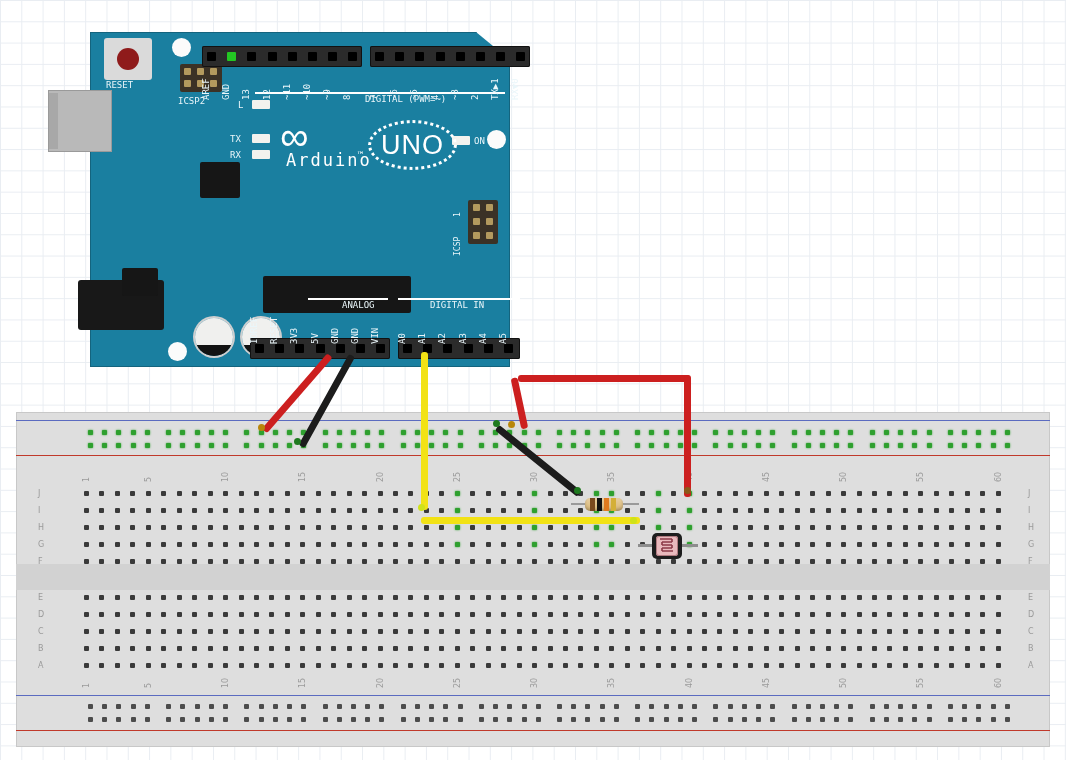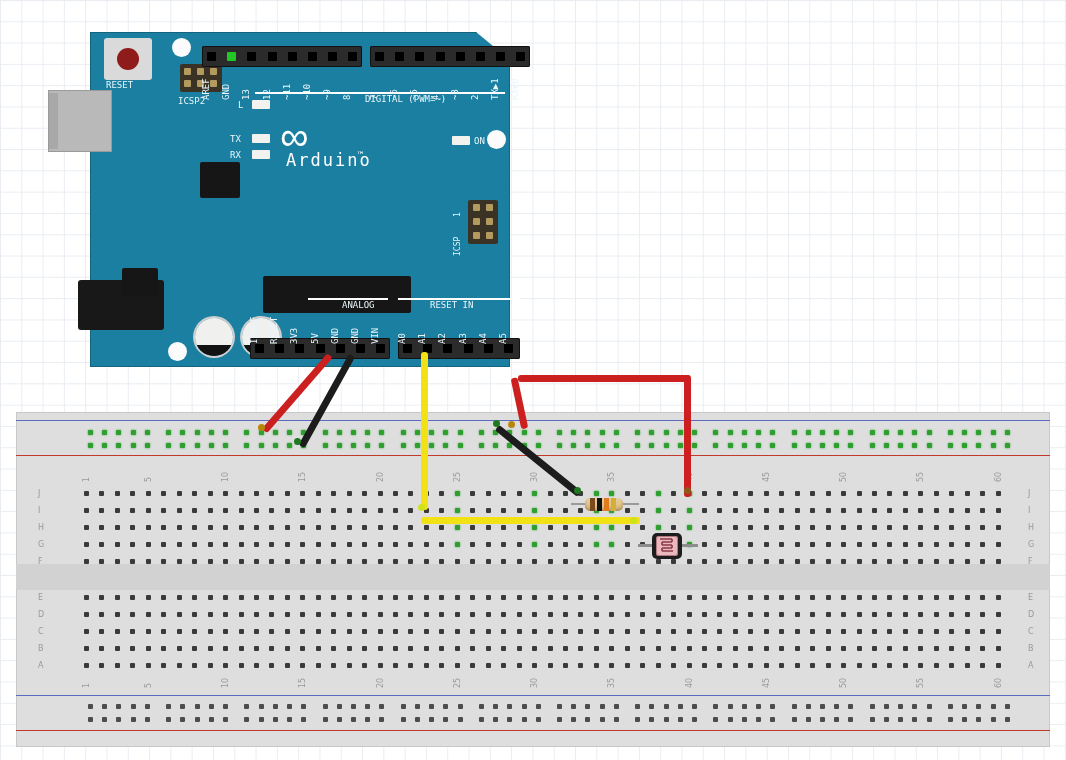--- a/index.html
+++ b/index.html
@@ -162,34 +162,35 @@
       <div class="pin" style="left: 25.2px;"></div>
       <div class="pin" style="left: 45.4px;"></div>
       <div class="pin" style="left: 65.6px;"></div>
       <div class="pin" style="left: 85.8px;"></div>
       <div class="pin" style="left: 106px;"></div>
     </div>
 
   <div class="wline" style="left:218px;top:266px;width:80px;"></div>
   <div class="wline" style="left:308px;top:266px;width:122px;"></div>
   <div class="lbl" style="left:252px;top:268px;">ANALOG</div>
-  <div class="lbl" style="left:340px;top:268px;">RESET IN</div>
+  <div class="lbl" style="left:340px;top:268px;">DIGITAL IN</div>
 
   <div class="led" style="left:162px;top:68px;"></div>
   <div class="led" style="left:162px;top:102px;"></div>
   <div class="led" style="left:162px;top:118px;"></div>
   <div class="led" style="left:362px;top:104px;"></div>
   <div class="lbl" style="left:148px;top:68px;">L</div>
   <div class="lbl" style="left:140px;top:102px;">TX</div>
   <div class="lbl" style="left:140px;top:118px;">RX</div>
   <div class="lbl" style="left:384px;top:104px;">ON</div>
 
   <div class="inf" style="left:190px;top:82px;">∞</div>
   <div class="logo" style="left:196px;top:118px;font-size:17px;letter-spacing:2px;">Arduino</div>
   <div class="logo" style="left:268px;top:118px;font-size:9px;">™</div>
+  <div class="uno-oval" style="left:278px;top:88px;width:83px;height:44px;">UNO</div>
 <div class="vlbl" style="left: 121px; top: 58px;">AREF</div>
     <div class="vlbl" style="left: 141.2px; top: 58px;">GND</div>
     <div class="vlbl" style="left: 161.4px; top: 58px;">13</div>
     <div class="vlbl" style="left: 181.6px; top: 58px;">12</div>
     <div class="vlbl" style="left: 201.8px; top: 58px;">~11</div>
     <div class="vlbl" style="left: 222px; top: 58px;">~10</div>
     <div class="vlbl" style="left: 242.2px; top: 58px;">~9</div>
     <div class="vlbl" style="left: 262.4px; top: 58px;">8</div>
     <div class="vlbl" style="left: 289px; top: 58px;">7</div>
     <div class="vlbl" style="left: 309.2px; top: 58px;">~6</div>

